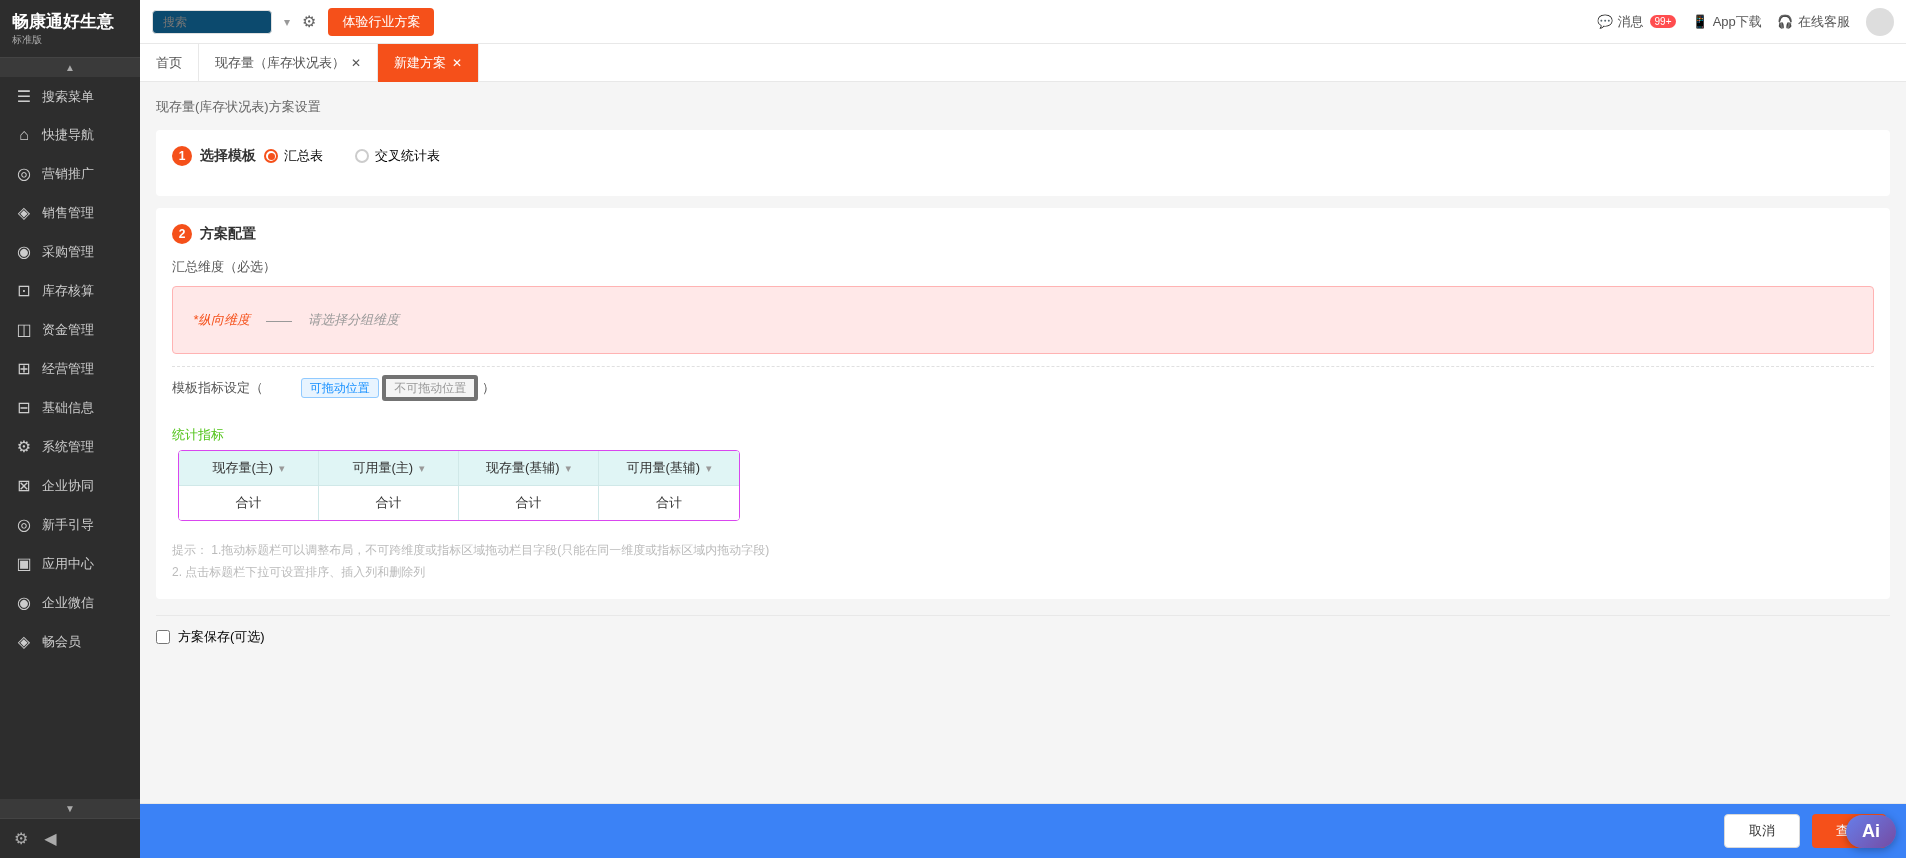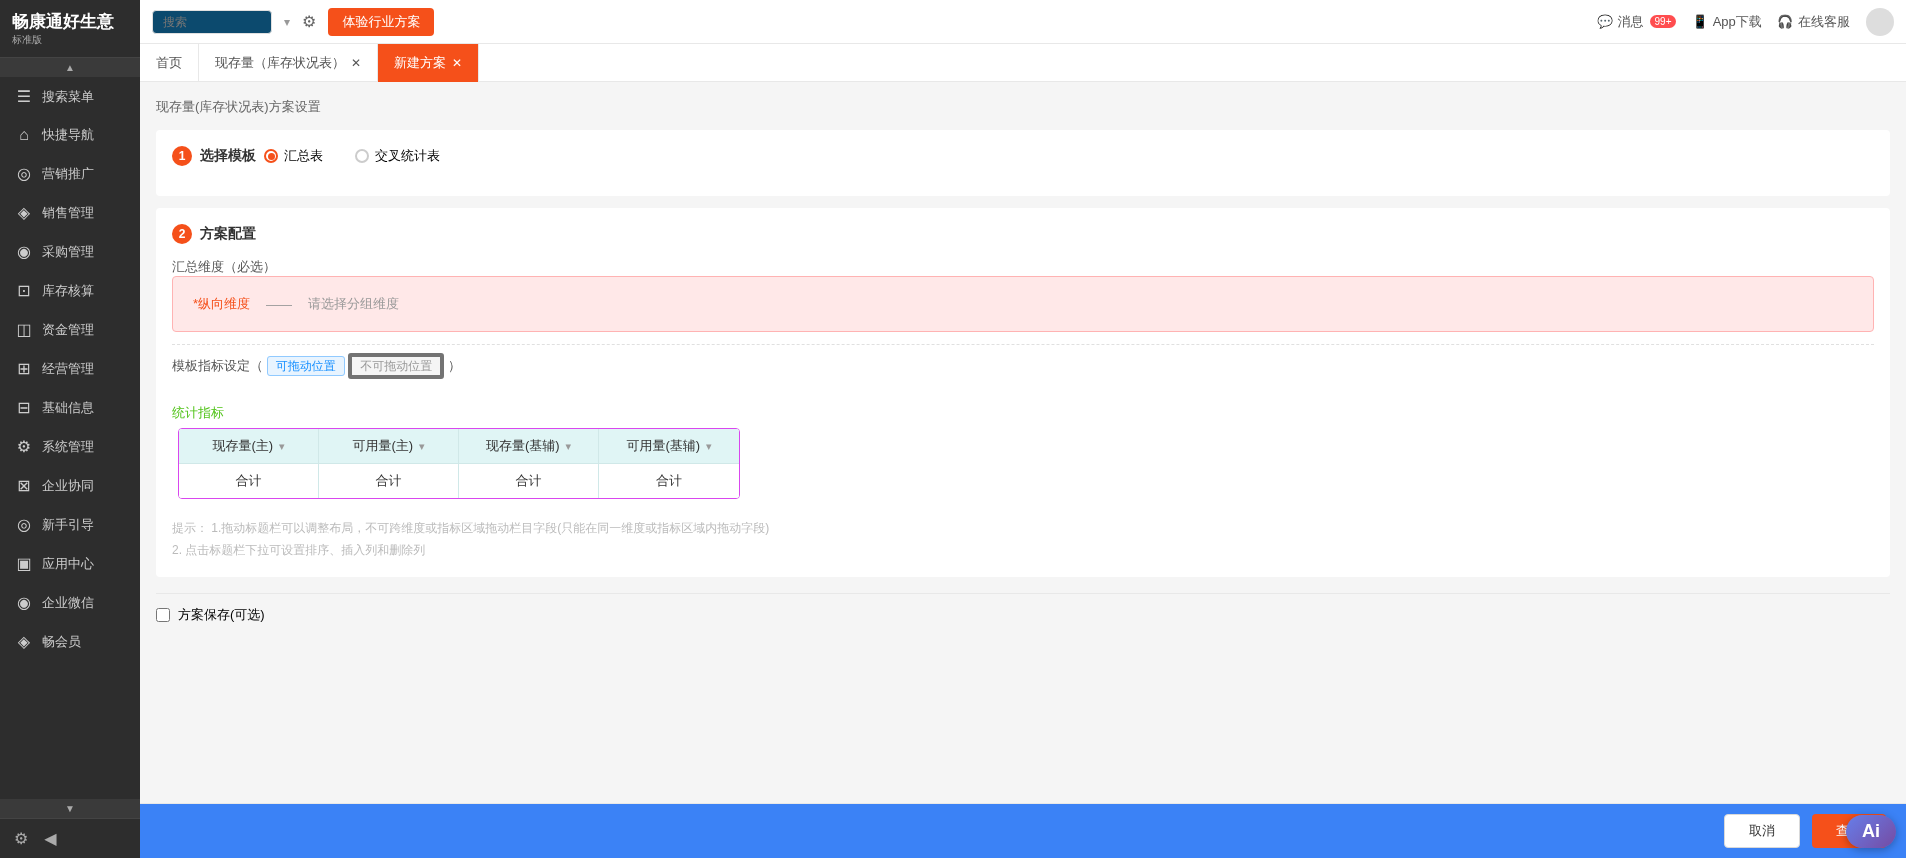--- a/index.html
+++ b/index.html
@@ -225,30 +225,32 @@
       height: 7px;
       border-radius: 50%;
       background: #f5501a;
     }
 
     .divider { border: none; border-top: 1px dashed #e0e0e0; margin: 12px 0; }
 
     .field-label {
       font-size: 13px;
       color: #555;
+      margin-bottom: 10px;
     }
 
     .dimension-box {
       background: #ffe8e8;
       border: 1px solid #ffb3b3;
       border-radius: 4px;
-      padding: 18px 20px;
+      padding: 24px 20px;
       display: flex;
       align-items: center;
       gap: 16px;
+      font-style: italic;
     }
     .dimension-label {
       font-size: 13px;
       color: #f5501a;
     }
     .dimension-dash { color: #999; }
     .dimension-placeholder { color: #999; font-size: 13px; }
 
     .indicator-label-row {
       display: flex;
@@ -257,20 +259,21 @@
       margin-bottom: 10px;
     }
     .indicator-title { font-size: 13px; color: #555; }
     .draggable-badge {
       background: #e8f4ff;
       border: 1px solid #91caff;
       border-radius: 3px;
       padding: 2px 8px;
       font-size: 12px;
       color: #1890ff;
+      margin-left: 34px;
     }
     .non-draggable-badge {
       background: #f5f5f5;
       border: 4px solid #737373;
       border-radius: 3px;
       padding: 2px 8px;
       font-size: 12px;
       color: #999;
     }
 

